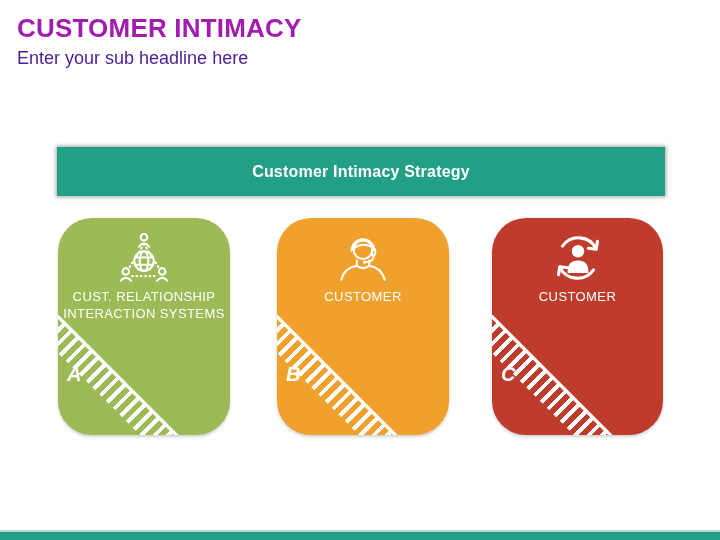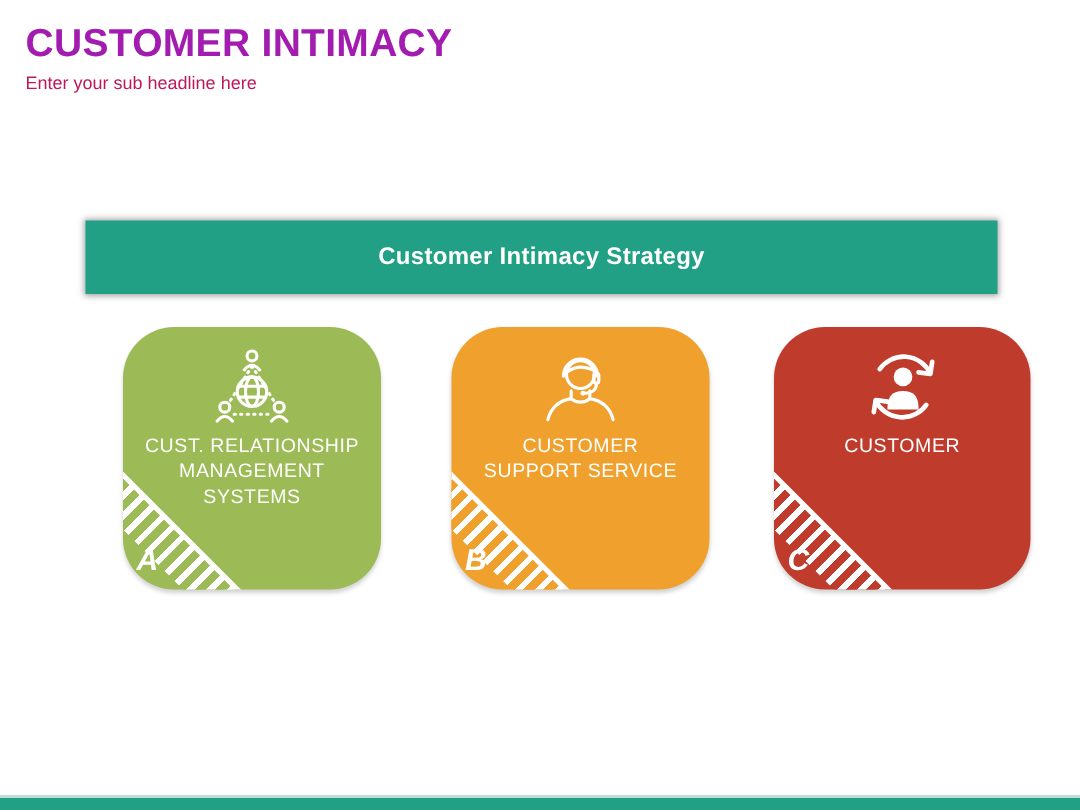--- a/index.html
+++ b/index.html
@@ -1,31 +1,31 @@
 <!DOCTYPE html>
 <html><head>
 <meta charset="utf-8">
 <style>
   html,body{margin:0;padding:0;}
   body{width:720px;height:540px;background:#fff;font-family:"Liberation Sans",sans-serif;overflow:hidden;}
   .slide{position:relative;width:720px;height:540px;background:#ffffff;overflow:hidden;}
 
   
   .title{position:absolute;left:17px;top:13px;font-size:26px;font-weight:bold;color:#a21caf;letter-spacing:.2px;}
-  .subtitle{position:absolute;left:17px;top:48px;font-size:12px;font-weight:400;color:#be185d;}
+  .subtitle{position:absolute;left:17px;top:48px;font-size:18px;font-weight:400;color:#4c1d95;}
 
   
   .banner{position:absolute;left:57px;top:147px;width:608px;height:49px;
           display:flex;align-items:center;justify-content:center;
           box-shadow:0 0 4px 1px rgba(90,90,90,.55);}
   .banner-label{color:#ffffff;font-size:16px;font-weight:bold;letter-spacing:.2px;text-align:center;}
 
   
-  .card{position:absolute;top:218px;width:172px;height:175px;border-radius:34px;
-        background:var(--c);overflow:hidden;box-shadow:0 2px 3px rgba(0,0,0,.18);margin-left:24px;}
+  .card{position:absolute;top:218px;width:172px;height:217px;border-radius:34px;
+        background:var(--c);overflow:hidden;box-shadow:0 2px 3px rgba(0,0,0,.18);}
   .card-a{left:58px;}
   .card-b{left:277px;}
   .card-c{left:492px;width:171px;}
 
   .card-icon{position:absolute;left:0;right:0;top:11px;display:flex;justify-content:center;}
   .card-label{position:absolute;left:4px;right:4px;top:70px;text-align:center;color:#ffffff;
               font-size:13px;letter-spacing:.4px;line-height:17px;font-weight:400;}
 
   
   .cut{position:absolute;left:-20px;top:78px;width:300px;height:8px;background:#ffffff;
@@ -64,21 +64,21 @@
         <path d="M23,17 q5,-6 10,0"></path>
         <circle cx="10.5" cy="41" r="3.2"></circle>
         <path d="M5.5,50 q5,-6 10,0"></path>
         <circle cx="45.5" cy="41" r="3.2"></circle>
         <path d="M40.5,50 q5,-6 10,0"></path>
         <path d="M28,14.5 L13,38.5 M28,14.5 L43,38.5 M16.5,45.5 L39.5,45.5" stroke-dasharray="0.8 3.4"></path>
       </svg>
     </div>
     <div class="card-label">
       <div>CUST. RELATIONSHIP</div>
-      <div>MANAGEMENT SYSTEMS</div>
+      <div>INTERACTION SYSTEMS</div>
     </div>
     <div class="cut"></div>
     <div class="band"></div>
     <div class="corner-letter">A</div>
   </div>
 
   <div class="card card-b" style="--c: #f0a02c;">
     <div class="card-icon">
       <svg width="58" height="58" viewBox="0 0 56 56" fill="none" stroke="#ffffff" stroke-width="2" stroke-linecap="round" stroke-linejoin="round">
         <circle cx="28" cy="20" r="9"></circle>
@@ -86,21 +86,20 @@
         <path d="M17,21 a11,11 0 0 1 22,0"></path>
         <rect x="36.6" y="19" width="3.2" height="6.5" rx="1.6"></rect>
         <path d="M38.2,25.5 q0.5,6 -7.5,6.5"></path>
         <circle cx="29.6" cy="32" r="1.6" fill="#ffffff" stroke="none"></circle>
         <path d="M7,49 Q10,37.5 22,35.5 L22,30.5 M34,30.5 L34,35.5 Q46,37.5 49,49"></path>
         <path d="M22,35.5 q6,4.5 12,0"></path>
       </svg>
     </div>
     <div class="card-label">
       <div>CUSTOMER</div>
-      <div>SUPPORT SERVICE</div>
     </div>
     <div class="cut"></div>
     <div class="band"></div>
     <div class="corner-letter">B</div>
   </div>
 
   <div class="card card-c" style="--c: #bf3c2d;">
     <div class="card-icon">
       <svg width="58" height="58" viewBox="0 0 56 56" fill="none" stroke="#ffffff" stroke-width="3" stroke-linecap="round" stroke-linejoin="round">
         <circle cx="28" cy="21.5" r="6" fill="#ffffff" stroke="none"></circle>

